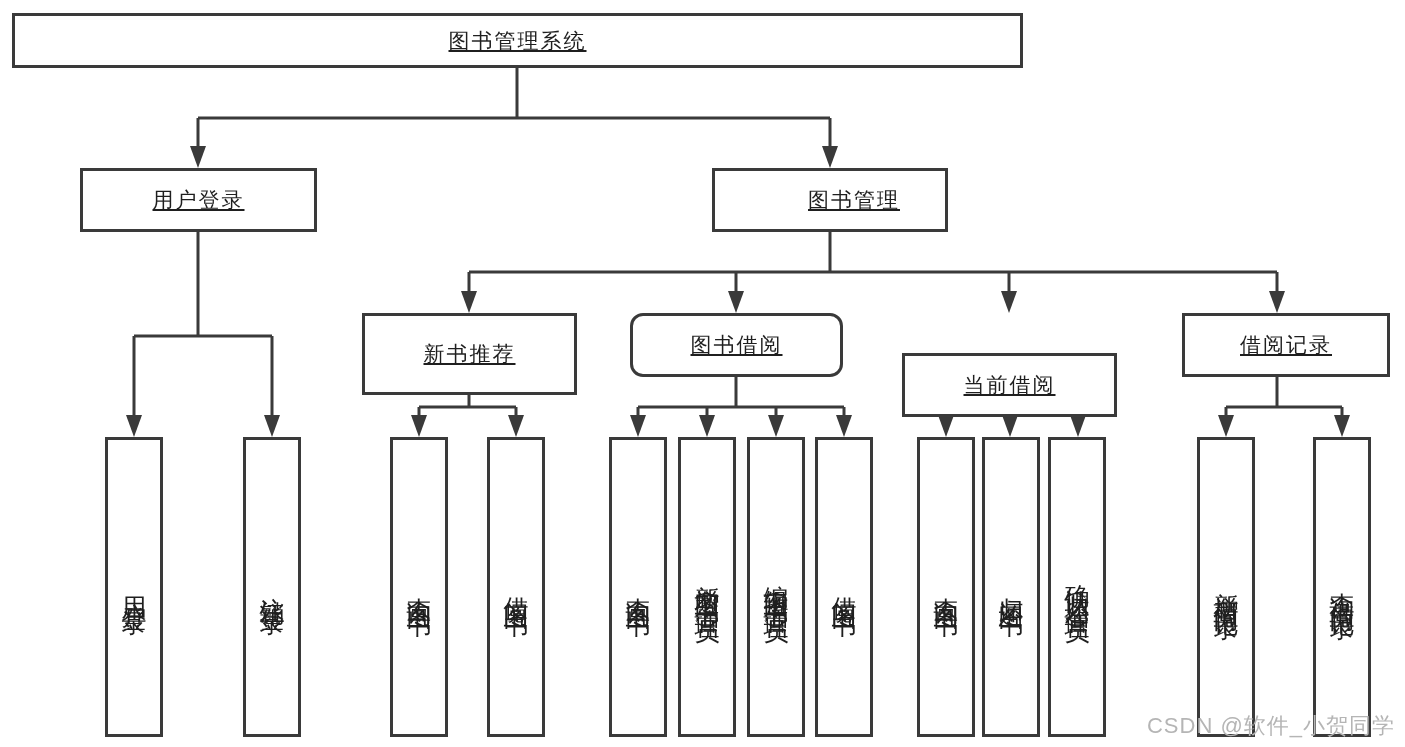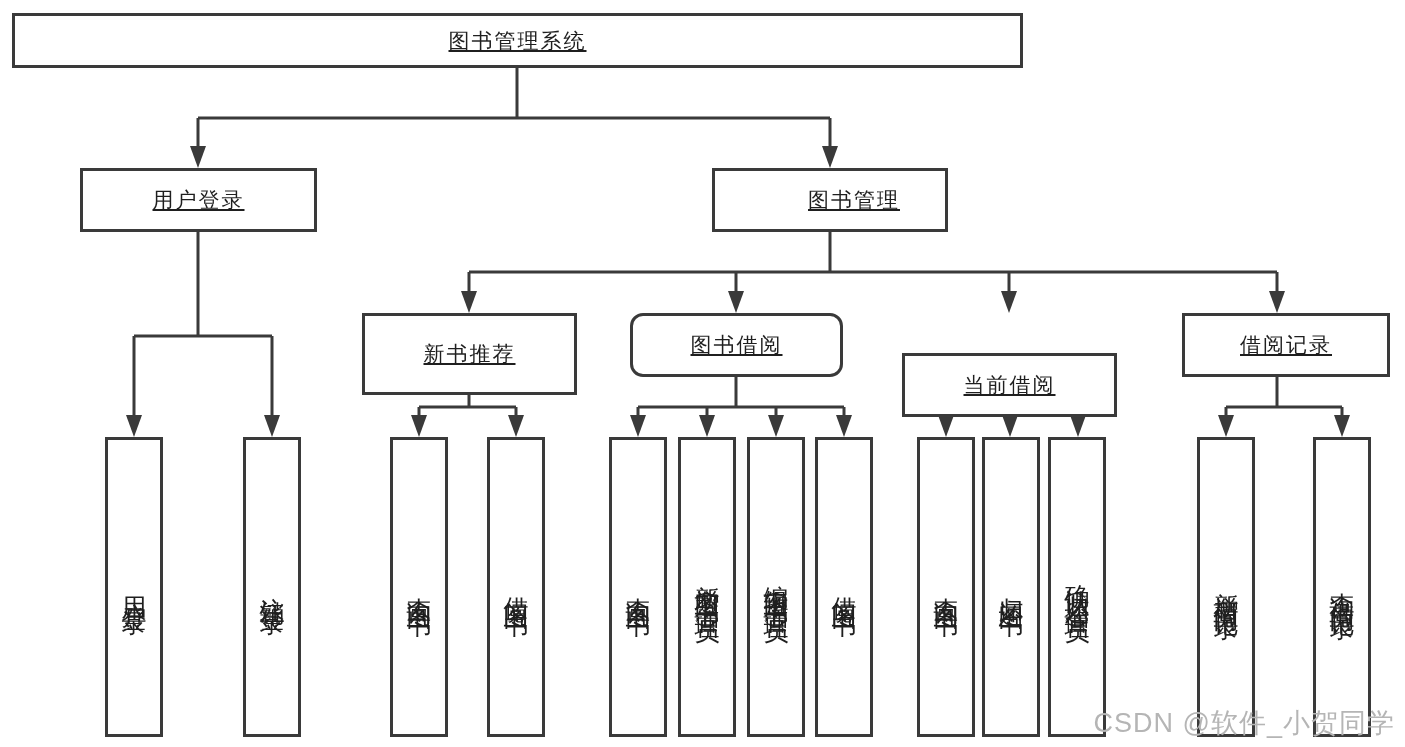--- a/index.html
+++ b/index.html
@@ -32,21 +32,21 @@
   .vbox span {
     writing-mode:vertical-rl;
     text-orientation:mixed;
     font-size:25px;
     line-height:1;
     letter-spacing:5px;
   }
   .watermark {
     position:absolute;
     right:10px; bottom:6px;
-    font-size:27px;
+    font-size:22px;
     color:#b5b5b5;
     letter-spacing:1px;
     white-space:nowrap;
   }
 </style>
 </head>
 <body>
 
 <div class="stage">
 

